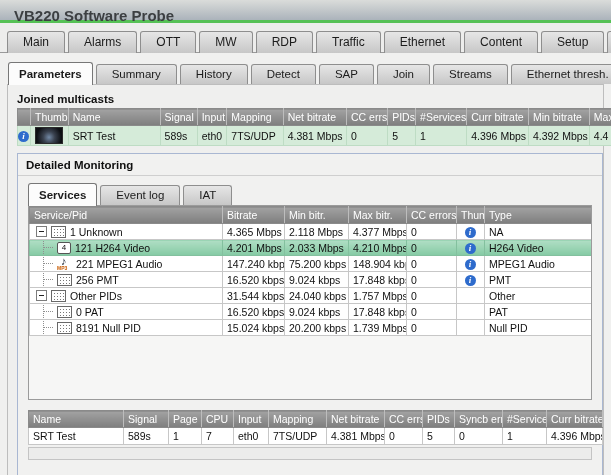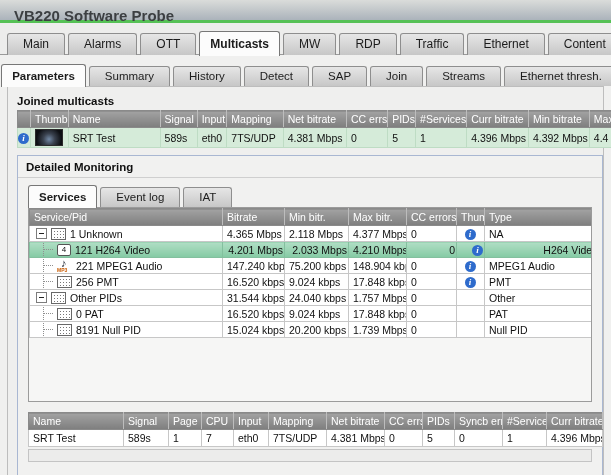--- a/index.html
+++ b/index.html
@@ -9,21 +9,21 @@
     font-family:"Liberation Sans",sans-serif;
     -webkit-font-smoothing:antialiased;
   }
   
   .banner{height:20px;background:linear-gradient(#dadcda,#abb3bb);
     line-height:31px;padding-left:14px;font-size:15px;font-weight:bold;color:#3c3f42;}
   .accent{height:3px;background:#56c156;}
   
   .tabrow{display:flex;align-items:flex-end;gap:3px;position:relative;z-index:2;}
   .main-tabs{padding:8px 0 0 7px;}
-  .sub-tabs{padding:4px 0 0 8px;justify-content:center;}
+  .sub-tabs{padding:4px 0 0 8px;}
   .dm-tabs{padding:7px 0 0 10px;}
   .tab{background:linear-gradient(#e6e6e6,#c7c7c7);border:1px solid #8e8e8e;border-bottom:none;
     border-radius:3px 3px 0 0;padding:3px 15px 4px;font-size:12px;color:#1c1c1c;white-space:nowrap;}
   .sub-tabs .tab,.dm-tabs .tab{font-size:11.5px;}
   .tab.sel{background:#fcfcfc;font-weight:bold;padding:5px 10px 5px;margin-bottom:-1px;border-color:#777;}
   
   .mc-panel{border-top:1px solid #9a9a9a;background:#f0f0ef;margin-top:-1px;padding-top:5px;}
   .params-panel{margin:0 7px;border:1px solid #bdbdbd;background:#efefee;height:392px;
     padding-top:2px;position:relative;}
   .section-label{font-weight:bold;font-size:11.5px;color:#101010;margin:6px 0 3px 9px;}
@@ -35,21 +35,21 @@
   .grid th{background:linear-gradient(#a2a2a2,#7e7e7e);color:#fff;font-weight:normal;font-size:10.5px;
     text-align:left;padding:2px 0 2px 4px;border:1px solid #8a8a8a;border-right:1px solid #bdbdbd;
     overflow:hidden;white-space:nowrap;height:12px;}
   .grid td{padding:1px 1px 1px 4px;border:1px solid #c7c7c7;background:#fff;
     overflow:hidden;white-space:nowrap;height:14px;vertical-align:middle;}
   .jm-wrap{margin-left:9px;width:640px;}
   .jm-table td{background:#d5ebd9;border-color:#bedcc4;height:17px;}
   .svc-box{margin:0 10px;border:1px solid #9b9b9b;background:#f6f6f5;height:193px;overflow:hidden;}
   .svc-table{width:100%;padding-left:41px;}
   .svc-table td{height:13px;}
-  tr.sel-row td{background:linear-gradient(#b0dec4,#84caa4);border-color:#83c09e;text-align:right;}
+  tr.sel-row td{background:linear-gradient(#b0dec4,#84caa4);border-color:#83c09e;}
   .stream-wrap{margin:10px 10px 0;}
   .stream-table{width:100%;}
   .empty-strip{margin:2px 10px 0;height:11px;border:1px solid #c4c4c4;background:#ececeb;}
   
   .ico-info{display:inline-block;width:11px;height:11px;border-radius:50%;background:#2e6bcc;
     color:#fff;font-size:9px;font-weight:bold;font-style:italic;text-align:center;line-height:11px;
     font-family:"Liberation Serif",serif;flex:none;}
   .ico-info::before{content:"i";}
   .cell-center{text-align:center;padding-left:0 !important;}
   .ico-expand{display:inline-block;width:9px;height:9px;border:1px solid #7c7c7c;background:#fff;
@@ -78,21 +78,20 @@
 
 <div class="banner">
   <span>VB220 Software Probe</span>
 </div>
 <div class="accent"></div>
 
 <div class="tabrow main-tabs">
   <div class="tab">Main</div>
   <div class="tab">Alarms</div>
   <div class="tab">OTT</div>
-  <div class="tab sel">Multicasts</div>
   <div class="tab">MW</div>
   <div class="tab">RDP</div>
   <div class="tab">Traffic</div>
   <div class="tab">Ethernet</div>
   <div class="tab">Content</div>
   <div class="tab">Setup</div>
   <div class="tab">Data</div>
 
 </div>
 

